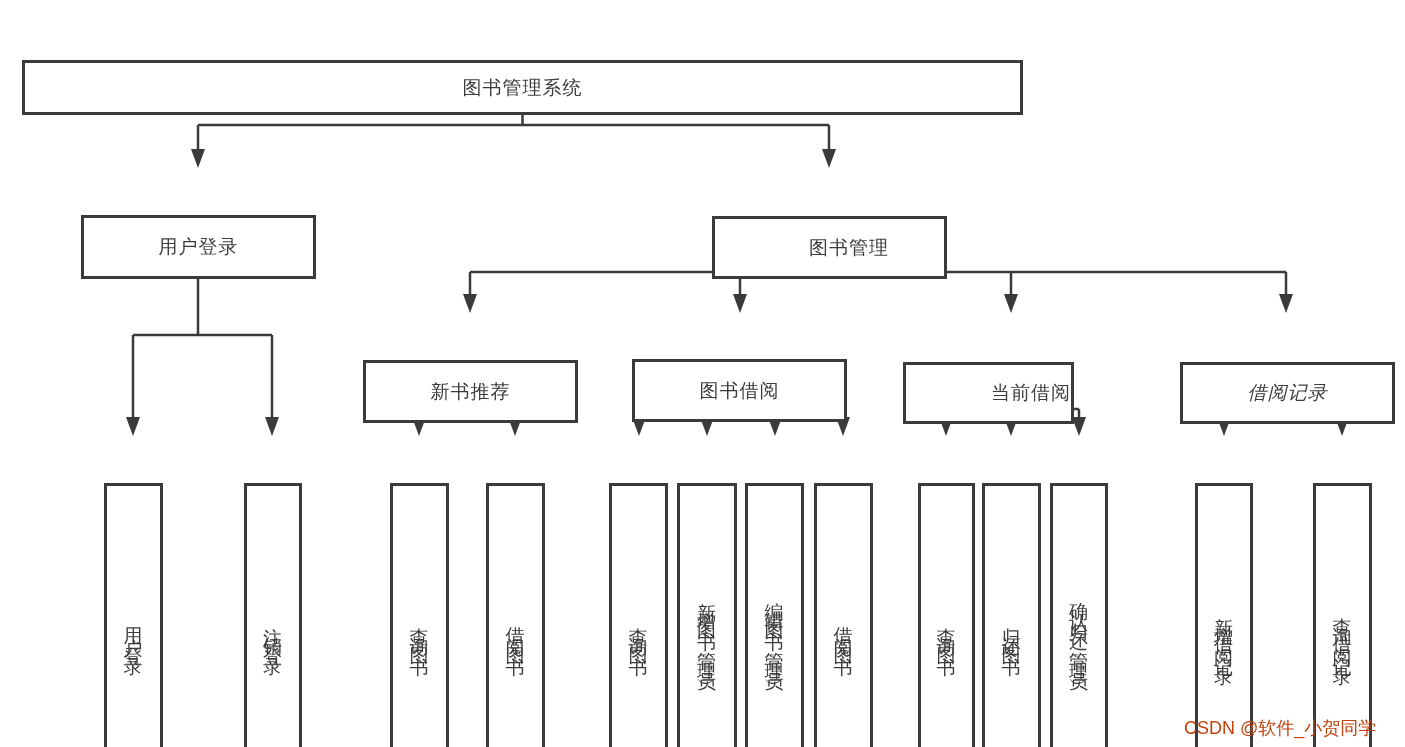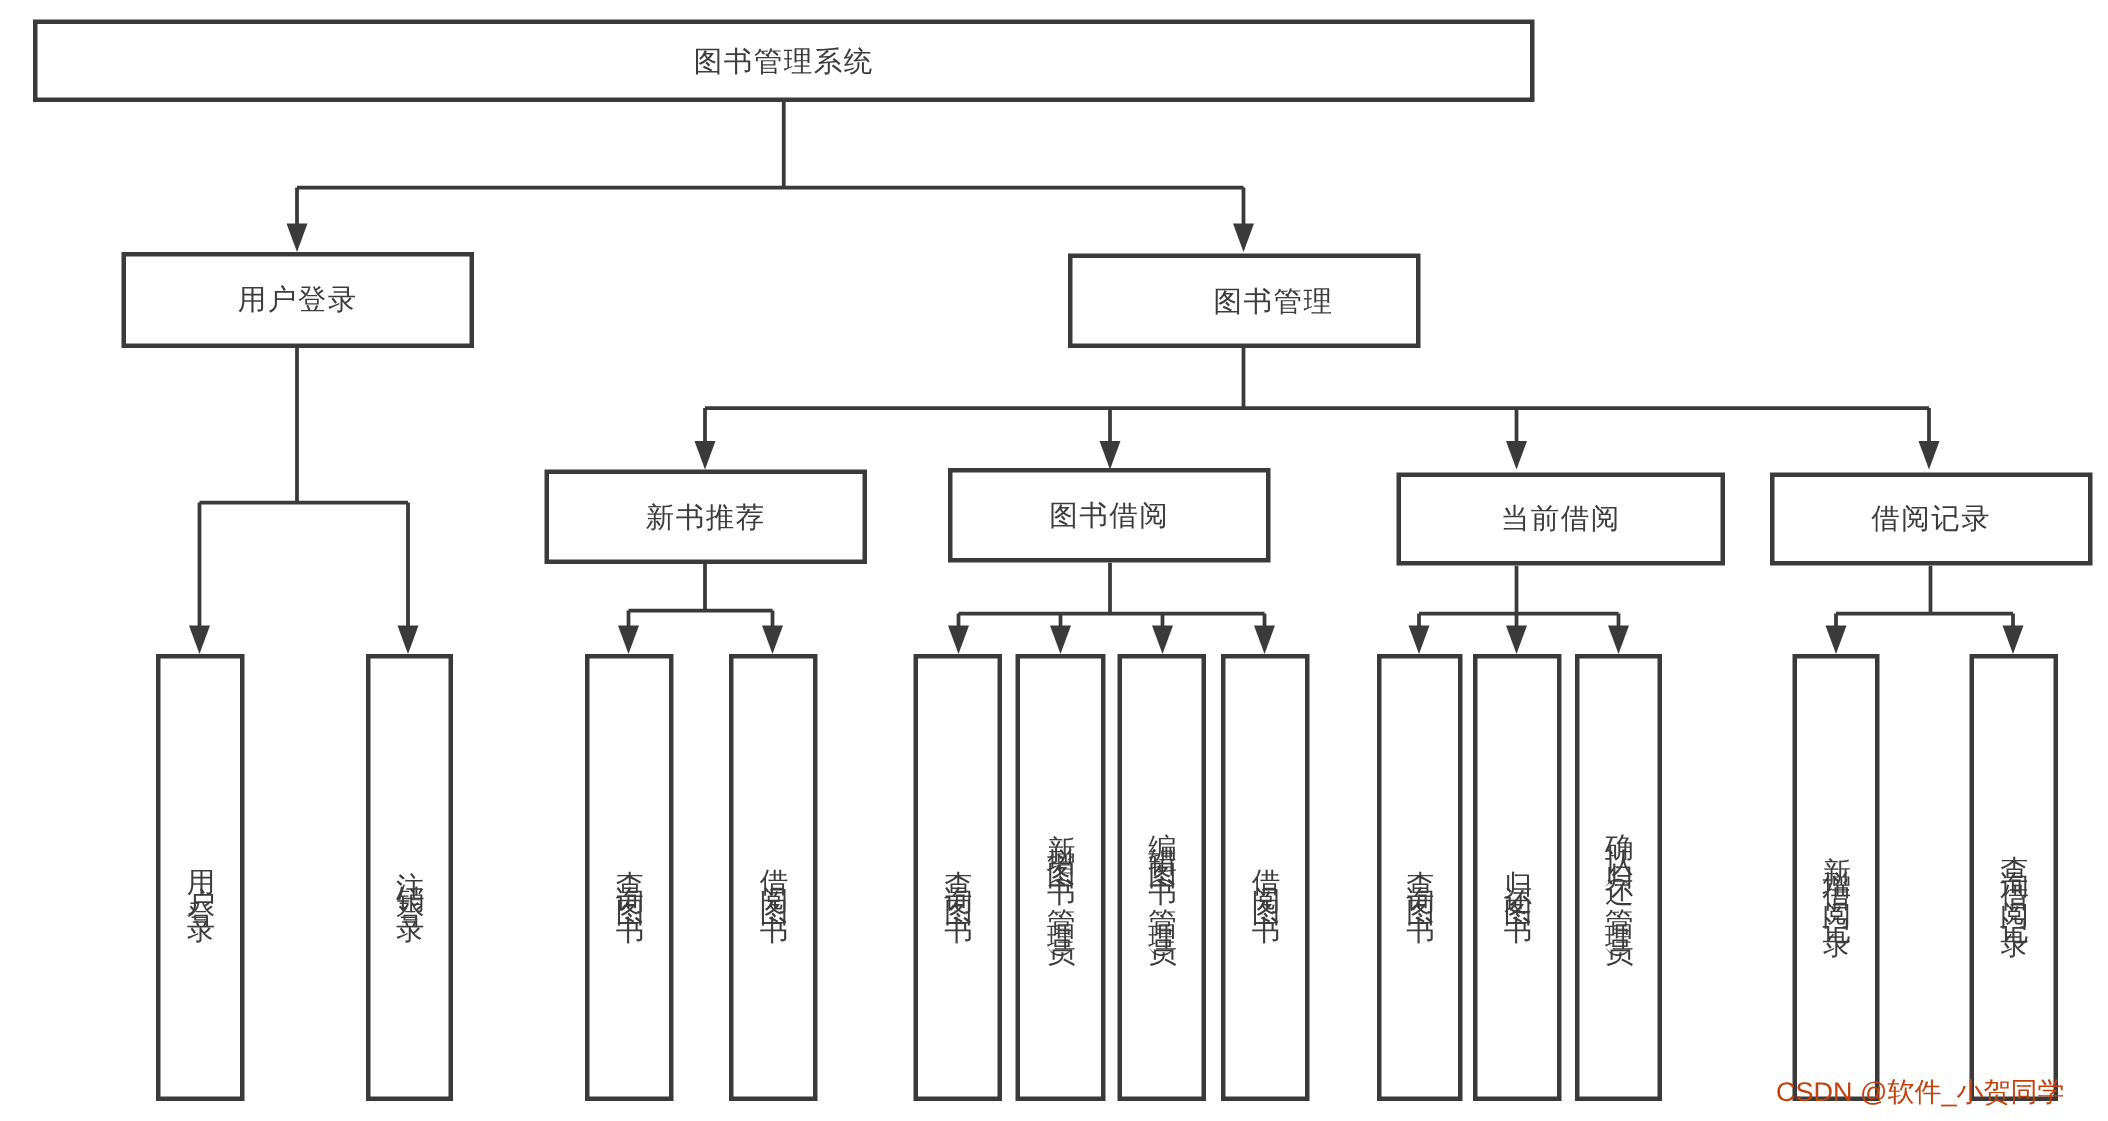--- a/index.html
+++ b/index.html
@@ -24,20 +24,21 @@
   .box {
     position: absolute;
     box-sizing: border-box;
     border: 3px solid #3a3a3a;
     background: #ffffff;
     display: flex;
     align-items: center;
     justify-content: center;
     color: #3c3c3c;
     z-index: 2;
+    margin-top: 47px;
   }
   .hbox {
     font-size: 19px;
     letter-spacing: 1px;
     white-space: nowrap;
   }
   .vbox {
     top: 436px;
     height: 298px;
   }
@@ -116,24 +117,24 @@
   <div class="box hbox" style="left:712px; top:169px; width:235px; height:63px;padding-left:39px;">
     <span>图书管理</span>
   </div>
 
   <div class="box hbox" style="left:632px; top:312px; width:215px; height:63px;">
     <span>图书借阅</span>
   </div>
   <div class="box hbox" style="left:363px; top:313px; width:215px; height:63px;">
     <span>新书推荐</span>
   </div>
-  <div class="box hbox" style="left:931px; top:315px; width:219px; height:62px;">
+  <div class="box hbox" style="left:903px; top:315px; width:171px; height:62px;justify-content:flex-end;">
     <span>当前借阅</span>
   </div>
-  <div class="box hbox" style="left:1180px; top:315px; width:215px; height:62px;">
+  <div class="box hbox" style="left:1180px; top:315px; width:215px; height:62px;font-style:italic;">
     <span>借阅记录</span>
   </div>
 
   <div class="box vbox" style="left:104px; width:59px;">
     <span class="vlabel">用户登录</span>
   </div>
   <div class="box vbox" style="left:244px; width:58px;">
     <span class="vlabel">注销登录</span>
   </div>
   <div class="box vbox" style="left:390px; width:59px;">

